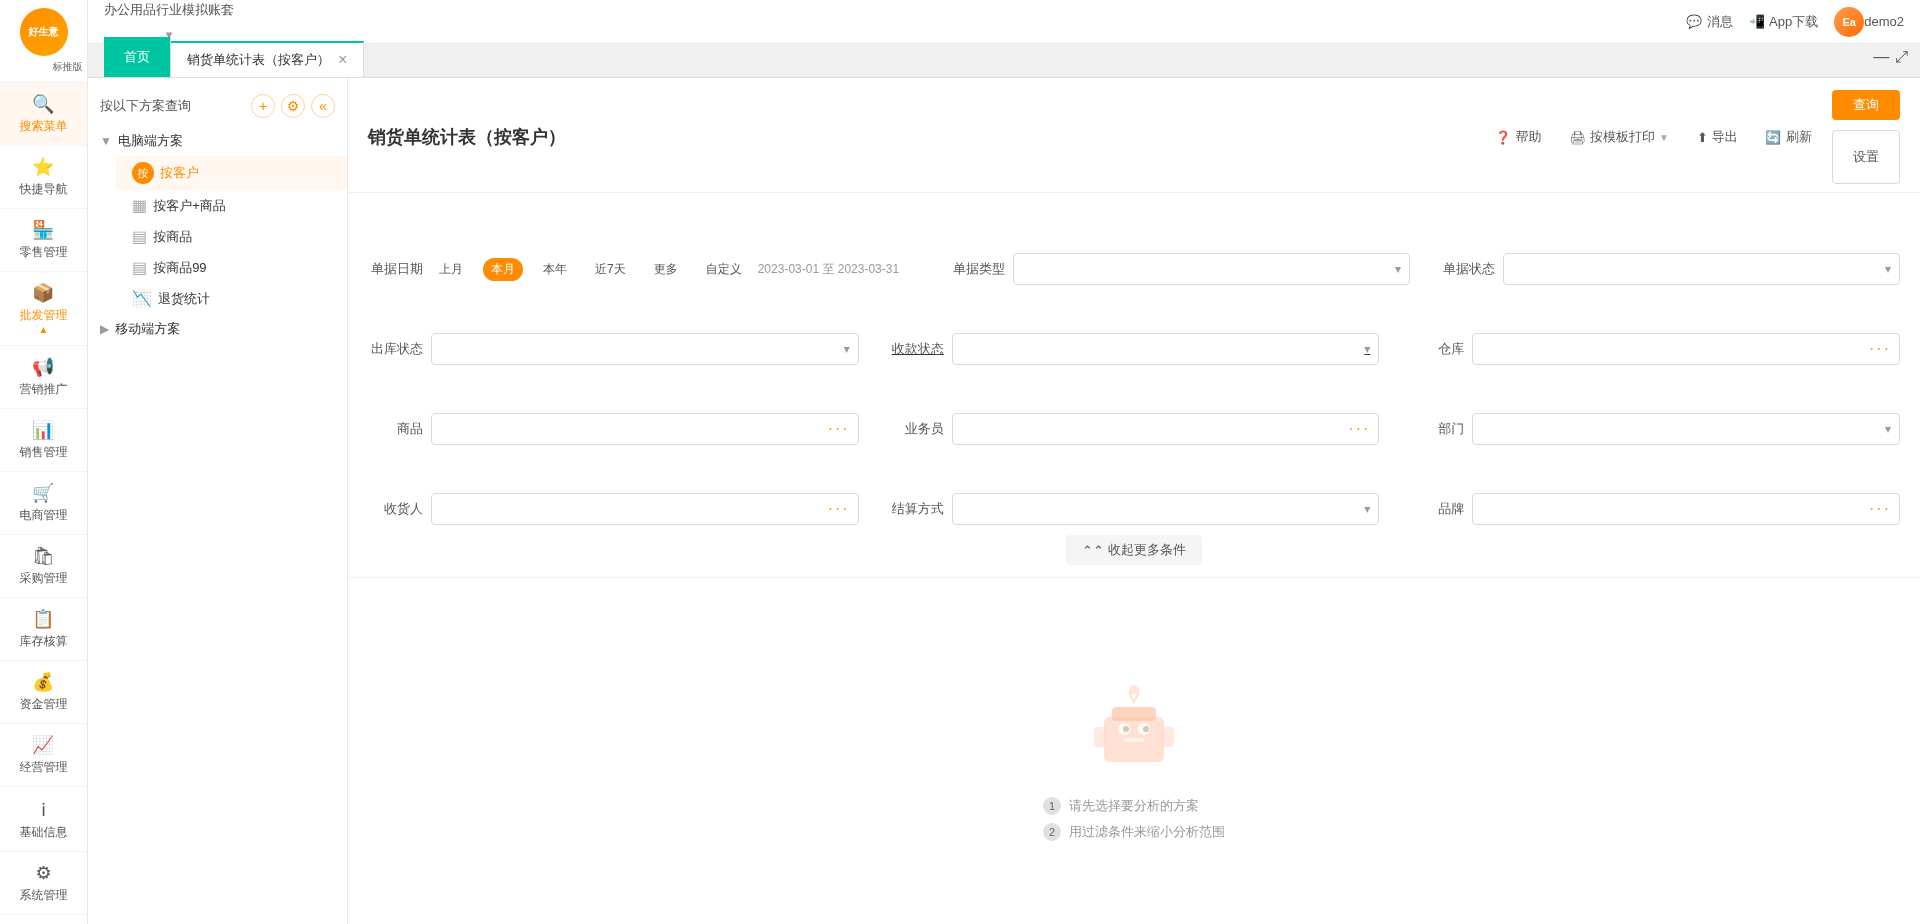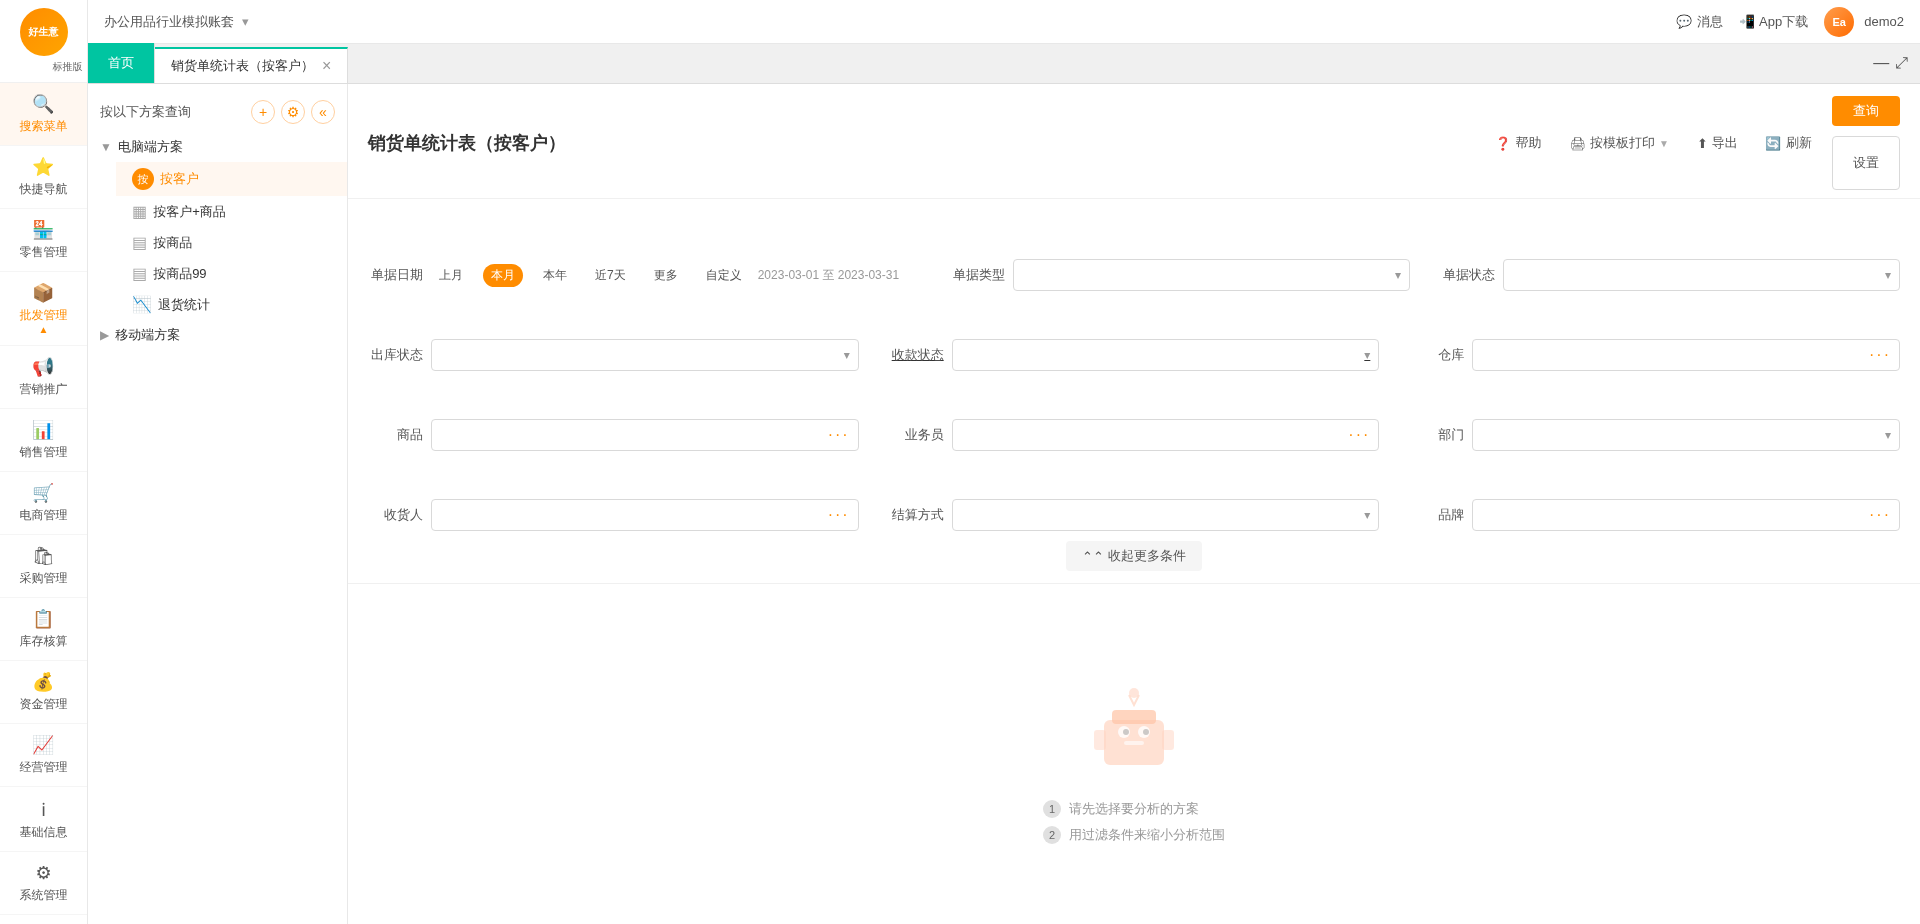--- a/index.html
+++ b/index.html
@@ -13,27 +13,27 @@
     .sidebar-item { width: 100%; padding: 10px 4px; display: flex; flex-direction: column; align-items: center; cursor: pointer; color: #555; font-size: 12px; border-bottom: 1px solid #f5f5f5; }
     .sidebar-item .s-icon { font-size: 18px; margin-bottom: 3px; }
     .sidebar-item.active { color: #ff8c00; }
     .sidebar-search { background: #fff7f0; color: #ff8c00; }
 
     
     .main { flex: 1; display: flex; flex-direction: column; overflow: hidden; }
 
     
     .topbar { height: 44px; background: #fff; display: flex; align-items: center; justify-content: space-between; padding: 0 16px; border-bottom: 1px solid #e8e8e8; }
-    .topbar-left { display: flex; align-items: center; gap: 8px; color: #555; font-size: 13px; }
+    .topbar-left { display: flex; align-items: center; gap: 8px; color: #555; font-size: 13px; flex-direction: column; }
     .topbar-right { display: flex; align-items: center; gap: 16px; color: #555; font-size: 13px; }
     .topbar-right .icon-btn { display: flex; align-items: center; gap: 4px; cursor: pointer; color: #555; }
     .avatar { width: 30px; height: 30px; border-radius: 50%; background: linear-gradient(135deg, #ff9d4d, #ff6b00); display: flex; align-items: center; justify-content: center; color: white; font-size: 11px; font-weight: bold; }
 
     
-    .tabs { height: 40px; background: #f0f0f0; display: flex; align-items: flex-end; padding-left: 0; border-bottom: 1px solid #ddd; }
+    .tabs { height: 34px; background: #f0f0f0; display: flex; align-items: flex-end; padding-left: 16px; border-bottom: 1px solid #ddd; }
     .tab { height: 34px; padding: 0 16px; display: flex; align-items: center; gap: 8px; cursor: pointer; font-size: 13px; background: #f0f0f0; color: #555; border-right: 1px solid #ddd; }
     .tab.active { background: #fff; color: #333; font-weight: 500; border-top: 2px solid #00c5a1; height: 36px; }
     .tab .tab-close { cursor: pointer; color: #999; font-size: 16px; }
     .tab-home { background: #00c5a1; color: white; height: 40px; padding: 0 20px; }
     .tab-maximize { margin-left: auto; padding: 0 12px; cursor: pointer; color: #555; font-size: 16px; display: flex; align-items: center; height: 40px; }
 
     
     .page-content { flex: 1; display: flex; overflow: hidden; background: #fff; }
 
     
@@ -164,21 +164,21 @@
     </div>
     <div class="topbar-right">
       <div class="icon-btn">
         <span>💬</span>
         <span>消息</span>
       </div>
       <div class="icon-btn">
         <span>📲</span>
         <span>App下载</span>
       </div>
-      <div style="display:flex;align-items:center;gap:10px;">
+      <div style="display:flex;align-items:center;gap:0;">
         <div class="avatar">Ea</div>
         <span>demo2</span>
       </div>
     </div>
   </div>
 
   <div class="tabs">
     <div class="tab tab-home">
       <span>首页</span>
     </div>

